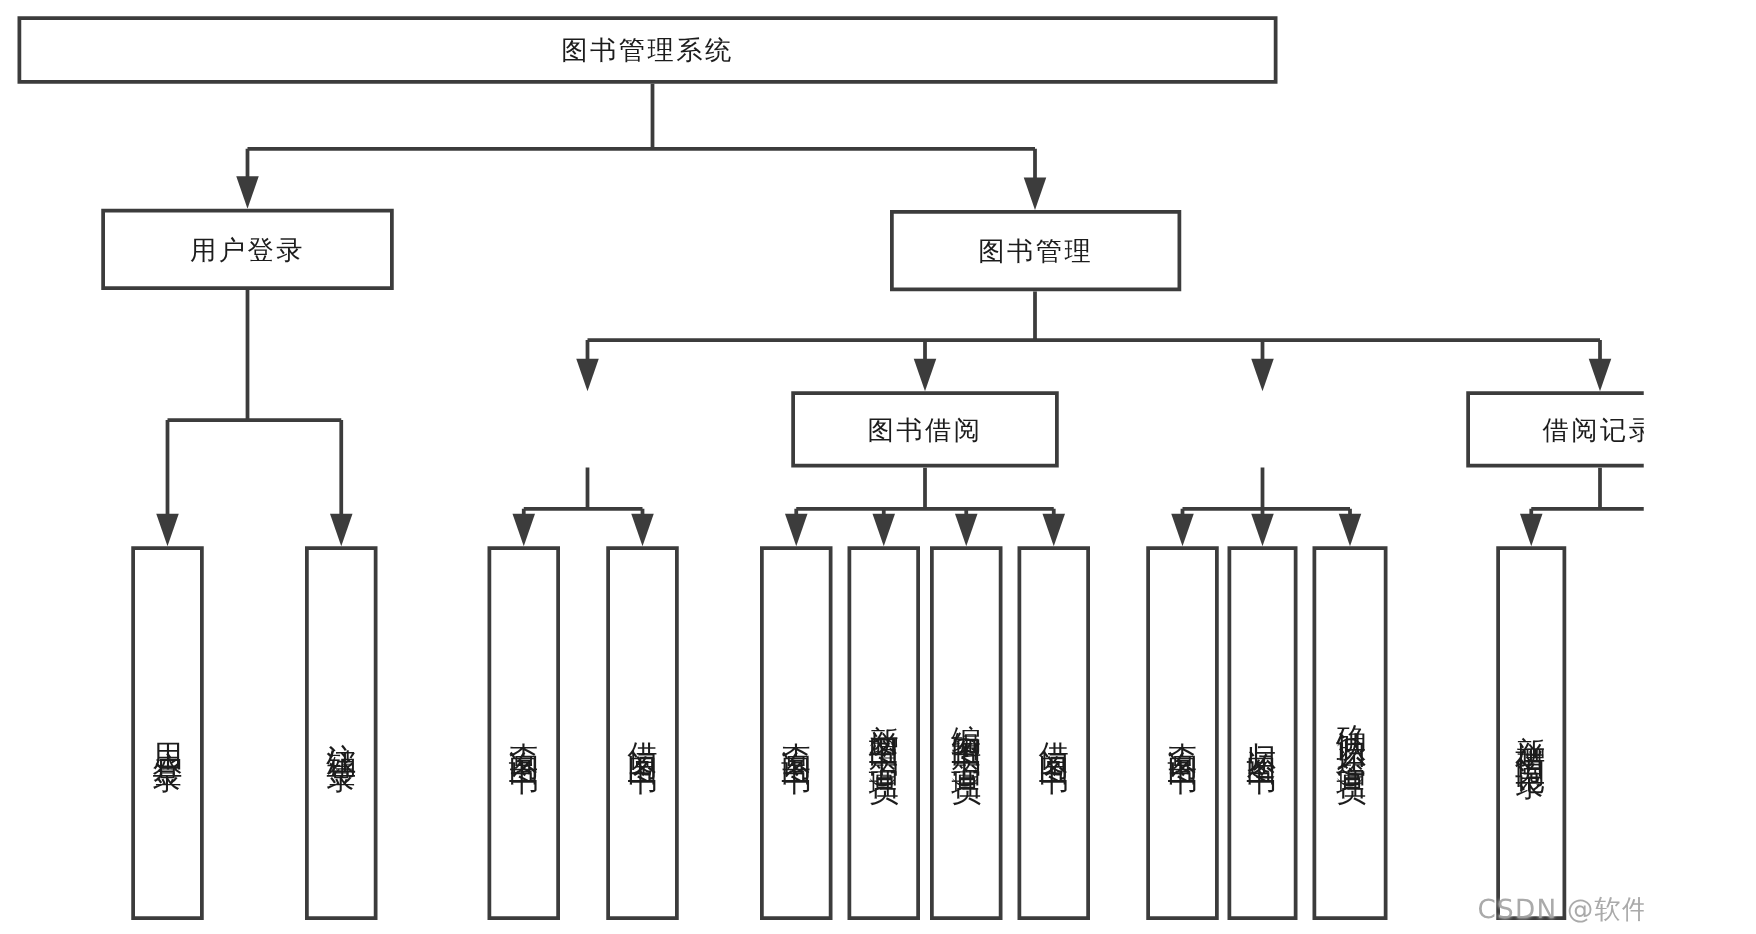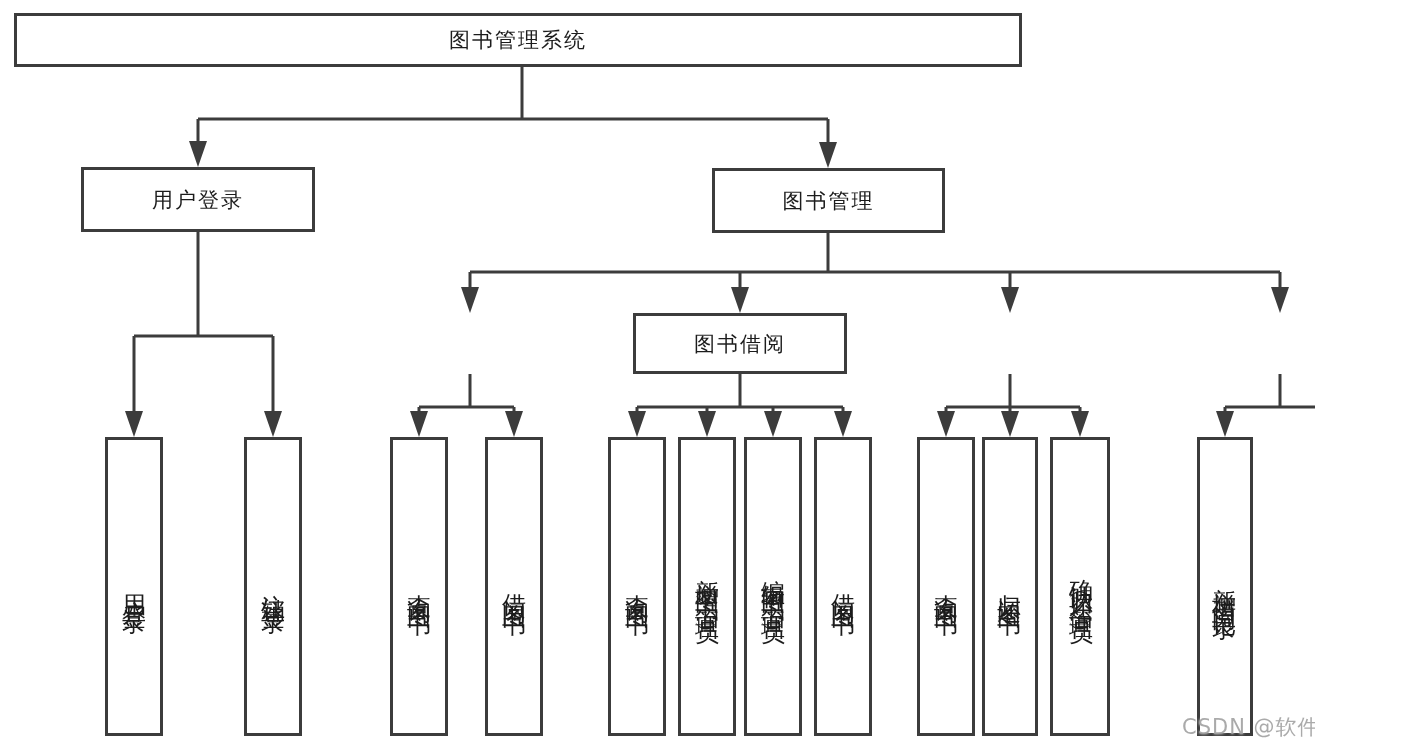--- a/index.html
+++ b/index.html
@@ -97,20 +97,21 @@
       <polygon points="1343,437 1334,411 1352,411"></polygon>
     </g>
   </svg>
 
   <div class="node h" style="left:14px;top:13px;width:1008px;height:54px">图书管理系统</div>
 
   <div class="node h" style="left:81px;top:167px;width:234px;height:65px">用户登录</div>
   <div class="node h" style="left:712px;top:168px;width:233px;height:65px">图书管理</div>
 
   <div class="node h" style="left:633px;top:313px;width:214px;height:61px">图书借阅</div>
+  <div class="node h" style="left:1173px;top:313px;width:214px;height:61px">借阅记录</div>
 
   <div class="node v" style="left:105px;top:437px;width:58px;height:299px">用户登录</div>
   <div class="node v" style="left:244px;top:437px;width:58px;height:299px">注销登录</div>
 
   <div class="node v" style="left:390px;top:437px;width:58px;height:299px">查询图书</div>
   <div class="node v" style="left:485px;top:437px;width:58px;height:299px">借阅图书</div>
 
   <div class="node v" style="left:608px;top:437px;width:58px;height:299px">查询图书</div>
   <div class="node v" style="left:678px;top:437px;width:58px;height:299px">新增图书（管理员）</div>
   <div class="node v" style="left:744px;top:437px;width:58px;height:299px">编辑图书（管理员）</div>

